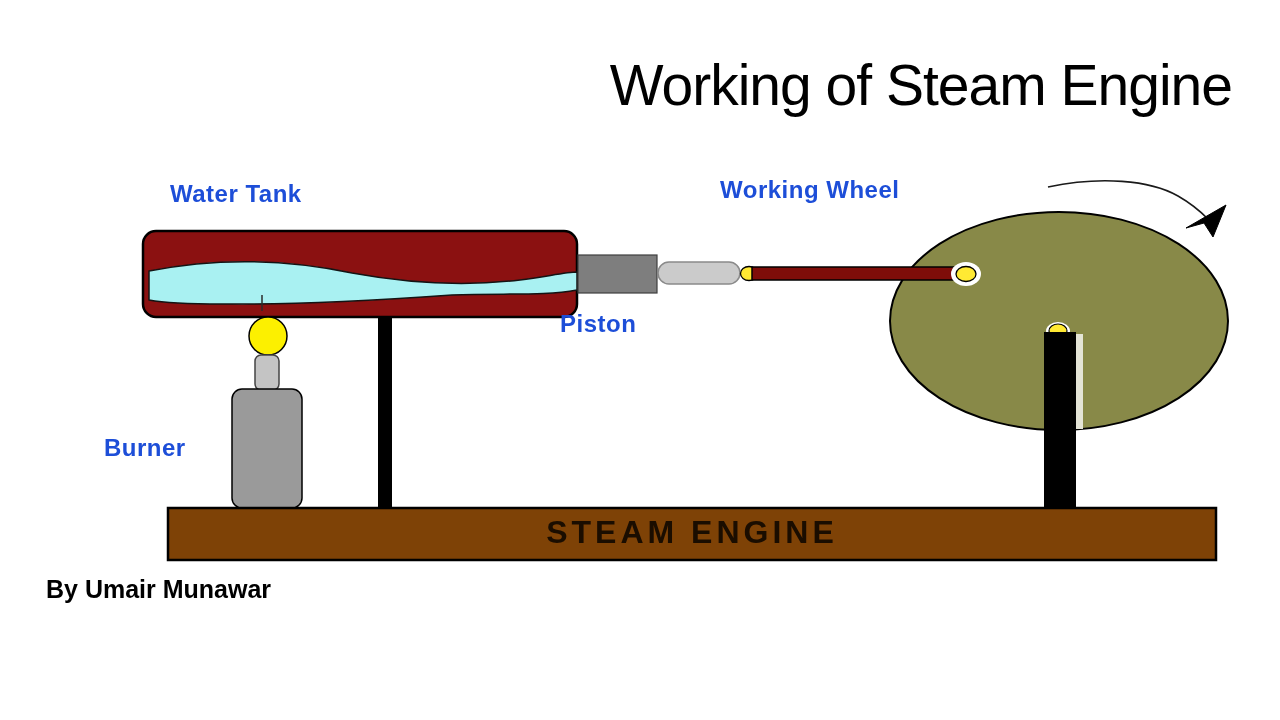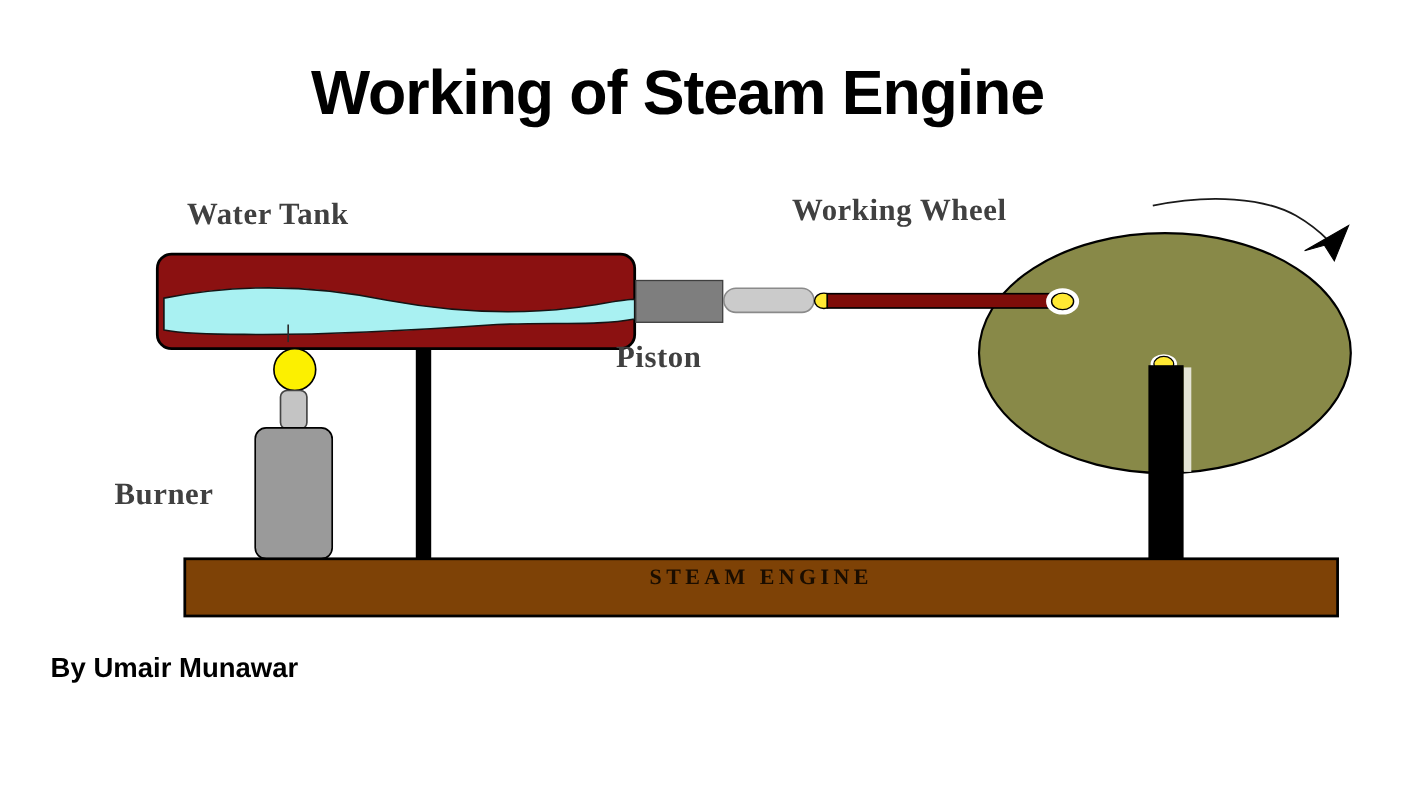--- a/index.html
+++ b/index.html
@@ -9,56 +9,56 @@
     height: 720px;
     background: #ffffff;
     overflow: hidden;
     font-family: "Liberation Sans", sans-serif;
   }
   .stage svg { position: absolute; left: 0; top: 0; }
   .title {
     position: absolute;
     left: 0; top: 52px;
     width: 1232px;
-    text-align: center;
+    text-align: right;
     font-family: "Liberation Sans", sans-serif;
-    font-weight: bold;
+    font-weight: normal;
     font-size: 57px;
     letter-spacing: -1px;
     color: #000000;
     white-space: nowrap;
   }
   .part-label {
     position: absolute;
-    font-family: Liberation Serif, serif;
+    font-family: Liberation Sans, sans-serif;
     font-weight: bold;
-    font-size: 28px;
+    font-size: 24px;
     letter-spacing: 0.5px;
-    color: #404040;
+    color: #1d4ed8;
     white-space: nowrap;
   }
   .label-water-tank   { left: 170px; top: 180px; }
   .label-spinning-wheel { left: 720px; top: 176px; }
   .label-piston       { left: 560px; top: 310px; }
   .label-burner       { left: 104px; top: 394px; margin-top: 40px; }
   .label-base {
     position: absolute;
     left: 168px; top: 514px;
     width: 1048px;
     text-align: center;
-    font-family: Liberation Serif, serif;
+    font-family: Liberation Sans, sans-serif;
     font-weight: bold;
-    font-size: 20px;
+    font-size: 32px;
     letter-spacing: 4px;
     color: #1a0d00;
     white-space: nowrap;
   }
   .byline {
     position: absolute;
-    left: 46px; top: 593px;
+    left: 46px; top: 575px;
     font-family: "Liberation Sans", sans-serif;
     font-weight: bold;
     font-size: 25px;
     color: #000000;
     white-space: nowrap;
   }
 </style>
 </head>
 <body>
 

